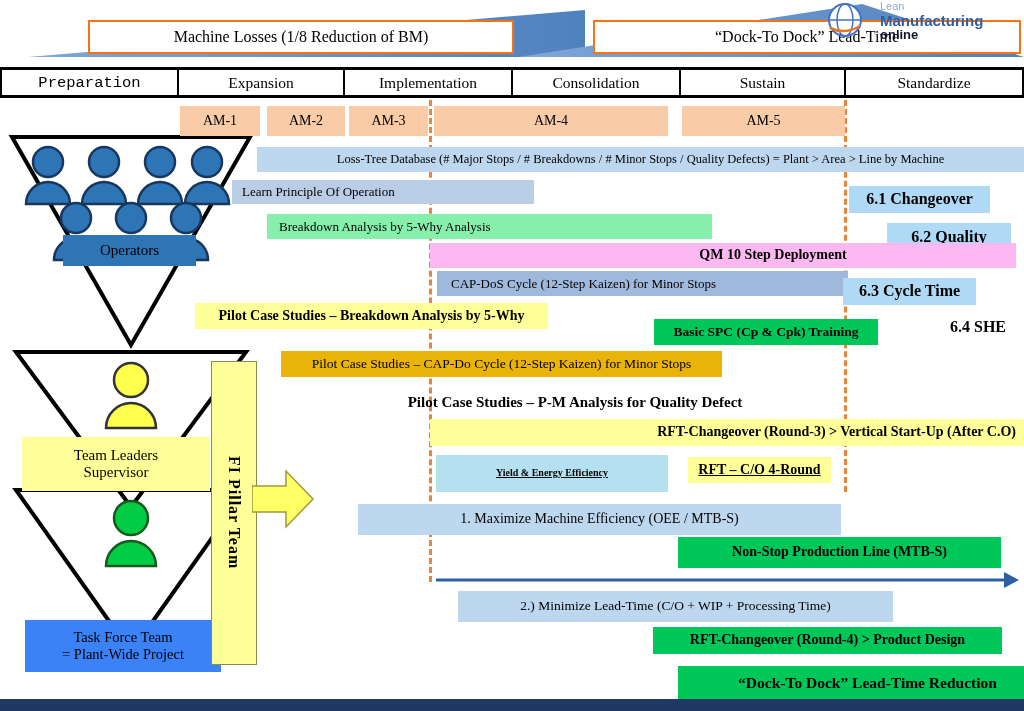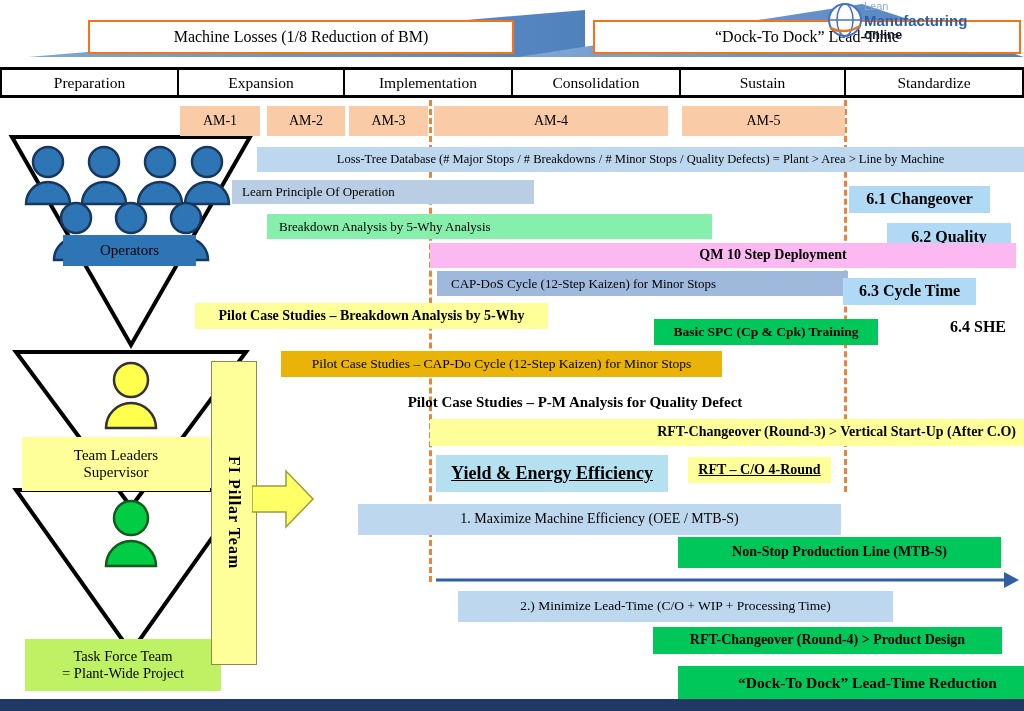--- a/index.html
+++ b/index.html
@@ -13,21 +13,21 @@
   .ul{text-decoration:underline;}
   .wedge{position:absolute;background:linear-gradient(90deg,#7fa6d6,#4F81BD);z-index:1;}
   .banner{position:absolute;background:#fff;border:2px solid #f97316;display:flex;align-items:center;justify-content:center;font-size:16px;z-index:4;}
   .phase-row{position:absolute;left:0;top:67px;width:1024px;height:31px;display:flex;border-top:3px solid #000;border-bottom:3px solid #000;background:#fff;z-index:3;box-sizing:border-box;}
   .phase-cell{display:flex;align-items:center;justify-content:center;font-size:15.5px;border-right:2.5px solid #000;box-sizing:border-box;height:100%;}
   .phase-cell:first-child{border-left:2.5px solid #000;}
   .am{position:absolute;top:106px;height:30px;background:#F9CBA7;display:flex;align-items:center;justify-content:center;font-size:14px;z-index:2;}
   .dash{position:absolute;top:100px;width:0;border-left:3px dashed #E8843C;z-index:1;}
   .lbl{position:absolute;display:flex;flex-direction:column;align-items:center;justify-content:center;text-align:center;z-index:2;color:#000;}
   .vert{writing-mode:vertical-rl;font-weight:bold;font-size:16px;letter-spacing:1px;}
-  .logo{position:absolute;left:826px;top:1px;width:198px;height:50px;display:flex;align-items:flex-start;gap:0;z-index:6;font-family:"Liberation Sans",sans-serif;}
+  .logo{position:absolute;left:826px;top:1px;width:198px;height:50px;display:flex;align-items:flex-start;gap:16px;z-index:6;font-family:"Liberation Sans",sans-serif;}
   .logo-txt{display:flex;flex-direction:column;line-height:1.05;}
   .bottom-bar{position:absolute;left:0;top:699px;width:1024px;height:12px;background:#1F3864;z-index:3;}
   svg{display:block;}
 </style>
 </head>
 <body>
 
 <div id="stage">
 
   <div class="wedge" style="left:28px;top:10px;width:557px;height:47px;clip-path:polygon(0 100%,100% 0,100% 100%);"></div>
@@ -44,21 +44,21 @@
       <span style="color:#8EA9DB;font-size:11px;">Lean</span>
       <span style="color:#2E5FA3;font-size:15px;font-weight:bold;">Manufacturing</span>
       <span style="color:#0f172a;font-size:13px;font-weight:bold;">online</span>
     </div>
   </div>
 
   <div class="banner" style="left:88px;top:20px;width:422px;height:30px;">Machine Losses (1/8 Reduction of  BM)</div>
   <div class="banner" style="left:593px;top:20px;width:424px;height:30px;">“Dock-To Dock” Lead-Time</div>
 
   <div class="phase-row">
-    <div class="phase-cell" style="width:179px;">Preparation</div>
+    <div class="phase-cell" style="width:179px;font-family:Liberation Mono, monospace;">Preparation</div>
     <div class="phase-cell" style="width:166px;">Expansion</div>
     <div class="phase-cell" style="width:168px;">Implementation</div>
     <div class="phase-cell" style="width:168px;">Consolidation</div>
     <div class="phase-cell" style="width:165px;">Sustain</div>
     <div class="phase-cell" style="width:178px;">Standardize</div>
   </div>
 
   <div class="am" style="left:180px;width:80px;">AM-1</div>
   <div class="am" style="left:267px;width:78px;">AM-2</div>
   <div class="am" style="left:349px;width:79px;">AM-3</div>
@@ -99,21 +99,21 @@
     </g>
   </svg>
 
   <div class="lbl" style="left:63px;top:235px;width:133px;height:31px;background:#2E75B6;font-size:15px;">
     <span>Operators</span>
   </div>
   <div class="lbl" style="left:22px;top:437px;width:188px;height:54px;background:#FFFF99;font-size:15px;">
     <span>Team Leaders</span>
     <span>Supervisor</span>
   </div>
-  <div class="lbl" style="left:25px;top:639px;width:196px;height:52px;background:#bef264;font-size:14.5px;">
+  <div class="lbl" style="left:25px;top:620px;width:196px;height:52px;background:#3b82f6;font-size:14.5px;">
     <span>Task Force Team</span>
     <span>= Plant-Wide Project</span>
   </div>
   <div class="lbl vert" style="left:211px;top:361px;width:44px;height:302px;background:#FFFF99;border:1px solid #8a8a4a;">
     <span>FI Pillar Team</span>
   </div>
 
   <svg class="abs" style="left:252px;top:468px;z-index:3;" width="64" height="62" viewBox="0 0 64 62">
     <polygon points="0,18 34,18 34,3 61,31 34,59 34,44 0,44" fill="#FFFF66" stroke="#9b9b3c" stroke-width="1.5"></polygon>
   </svg>
@@ -125,21 +125,21 @@
   <div class="bar bold" style="left:887px;top:223px;width:124px;height:28px;background:#AFD9F5;font-size:16px;z-index:2;">6.2 Quality</div>
   <div class="bar bold" style="left:430px;top:243px;width:486px;height:25px;background:#FBB8F1;font-size:14px;padding-left:100px;z-index:2;">QM 10 Step Deployment</div>
   <div class="bar left" style="left:437px;top:271px;width:397px;height:25px;background:#9FB9DC;font-size:13px;padding-left:14px;z-index:2;">CAP-DoS Cycle (12-Step Kaizen) for Minor Stops</div>
   <div class="bar bold" style="left:843px;top:278px;width:133px;height:27px;background:#AFD9F5;font-size:16px;z-index:2;">6.3 Cycle Time</div>
   <div class="bar bold" style="left:195px;top:303px;width:353px;height:26px;background:#FFFF99;font-size:14px;z-index:2;">Pilot Case Studies – Breakdown Analysis by 5-Why</div>
   <div class="bar bold" style="left:654px;top:319px;width:224px;height:26px;background:#00C75A;font-size:13.5px;z-index:2;">Basic SPC (Cp &amp; Cpk) Training</div>
   <div class="bar bold" style="left:939px;top:314px;width:78px;height:27px;font-size:16px;z-index:2;">6.4 SHE</div>
   <div class="bar" style="left:281px;top:351px;width:441px;height:26px;background:#eab308;font-size:13.5px;z-index:2;">Pilot Case Studies – CAP-Do Cycle (12-Step Kaizen) for Minor Stops</div>
   <div class="bar bold" style="left:372px;top:389px;width:406px;height:27px;font-size:15px;z-index:2;">Pilot Case Studies – P-M Analysis for Quality Defect</div>
   <div class="bar bold right" style="left:430px;top:419px;width:586px;height:27px;background:#FFFF99;font-size:14px;padding-right:16px;z-index:2;">RFT-Changeover (Round-3) &gt; Vertical Start-Up (After C.O)</div>
-  <div class="bar bold ul" style="left:436px;top:455px;width:232px;height:37px;background:#B5E0EF;font-size:18px;z-index:2;">Yield &amp; Energy Efficiency</div>
+  <div class="bar bold ul" style="left:436px;top:455px;width:232px;height:37px;background:#B5E0EF;font-size:10px;z-index:2;">Yield &amp; Energy Efficiency</div>
   <div class="bar bold ul" style="left:688px;top:457px;width:143px;height:26px;background:#FFFF99;font-size:14px;z-index:2;">RFT – C/O 4-Round</div>
   <div class="bar" style="left:358px;top:504px;width:483px;height:31px;background:#BDD7EE;font-size:14px;z-index:2;">1. Maximize Machine Efficiency (OEE / MTB-S)</div>
   <div class="bar bold" style="left:678px;top:537px;width:323px;height:31px;background:#00C75A;font-size:14px;z-index:2;">Non-Stop Production Line (MTB-S)</div>
   <div class="bar" style="left:458px;top:591px;width:435px;height:31px;background:#BDD7EE;font-size:13.5px;z-index:2;">2.)  Minimize Lead-Time (C/O + WIP + Processing Time)</div>
   <div class="bar bold" style="left:653px;top:627px;width:349px;height:27px;background:#00C75A;font-size:14px;z-index:2;">RFT-Changeover (Round-4) &gt; Product Design</div>
   <div class="bar bold" style="left:678px;top:666px;width:323px;height:34px;background:#00C75A;font-size:15.5px;z-index:2;padding-left:28px;">“Dock-To Dock” Lead-Time Reduction</div>
 
   <svg class="abs" style="left:436px;top:568px;z-index:2;" width="584" height="24" viewBox="0 0 584 24">
     <line x1="0" y1="12" x2="568" y2="12" stroke="#2E5FA3" stroke-width="3"></line>
     <polygon points="568,4 583,12 568,20" fill="#2E5FA3"></polygon>

